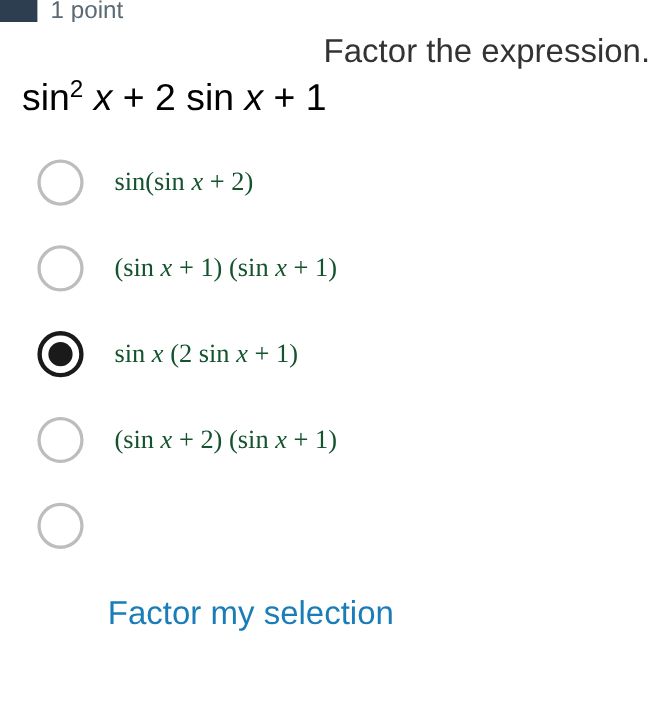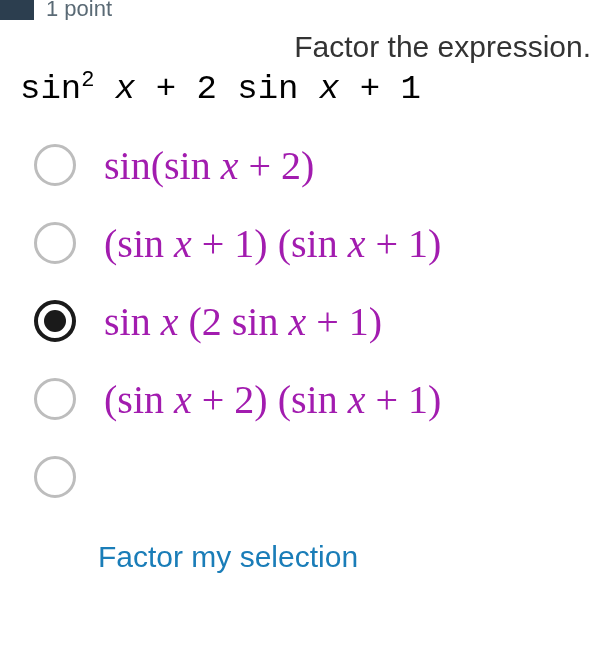--- a/index.html
+++ b/index.html
@@ -35,21 +35,21 @@
   .question-area {
     padding: 10px 0 0 20px;
   }
   .prompt {
     font-size: 30px;
     color: #333;
     padding-bottom: 4px;
     text-align: right;
   }
   .expr {
-    font-family: Liberation Mono, monospace;
+    font-family: Liberation Sans, sans-serif;
     font-size: 34px;
     color: #000;
     padding-bottom: 18px;
   }
   .expr sup { font-size: 0.65em; vertical-align: super; }
   .ivar { font-style: italic; }
   .options {
     display: flex;
     flex-direction: column;
     gap: 0;
@@ -80,22 +80,22 @@
   .radio .dot {
     width: 22px;
     height: 22px;
     border-radius: 50%;
     background: #1a1a1a;
     display: none;
   }
   .radio.selected .dot { display: block; }
   .option-label {
     font-family: "Times New Roman", Times, serif;
-    font-size: 40px;
-    color: #a21caf;
+    font-size: 24px;
+    color: #14532d;
     white-space: nowrap;
   }
   .clear-link {
     padding: 24px 0 0 78px;
     font-size: 30px;
     color: #1a7db8;
     cursor: pointer;
   }
 </style>
 </head>

